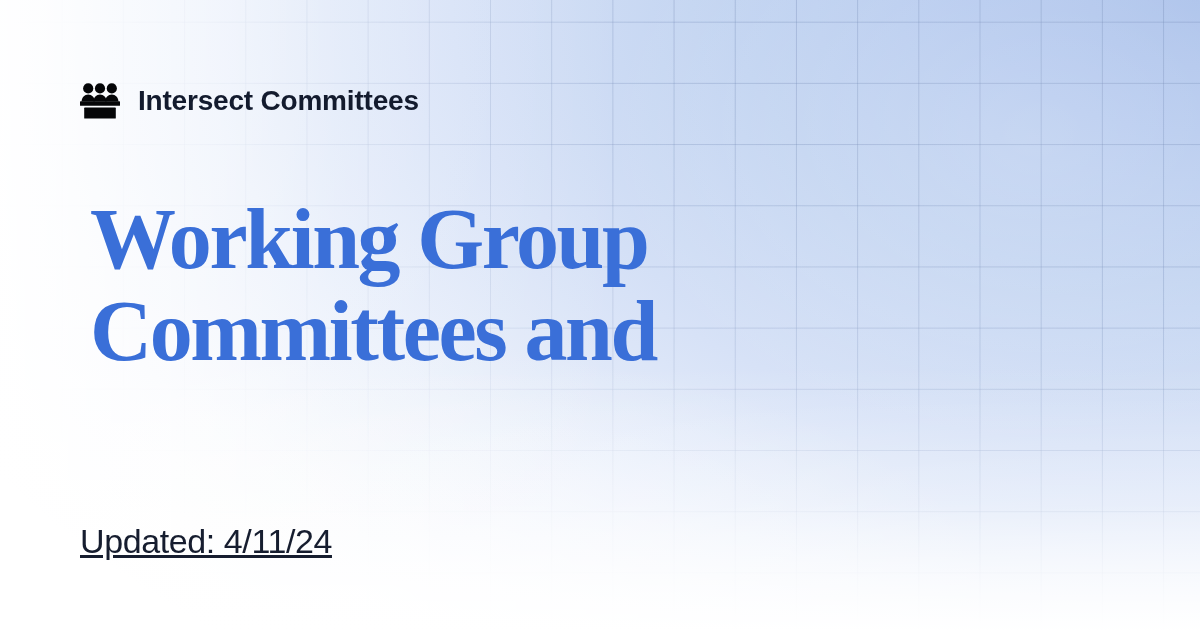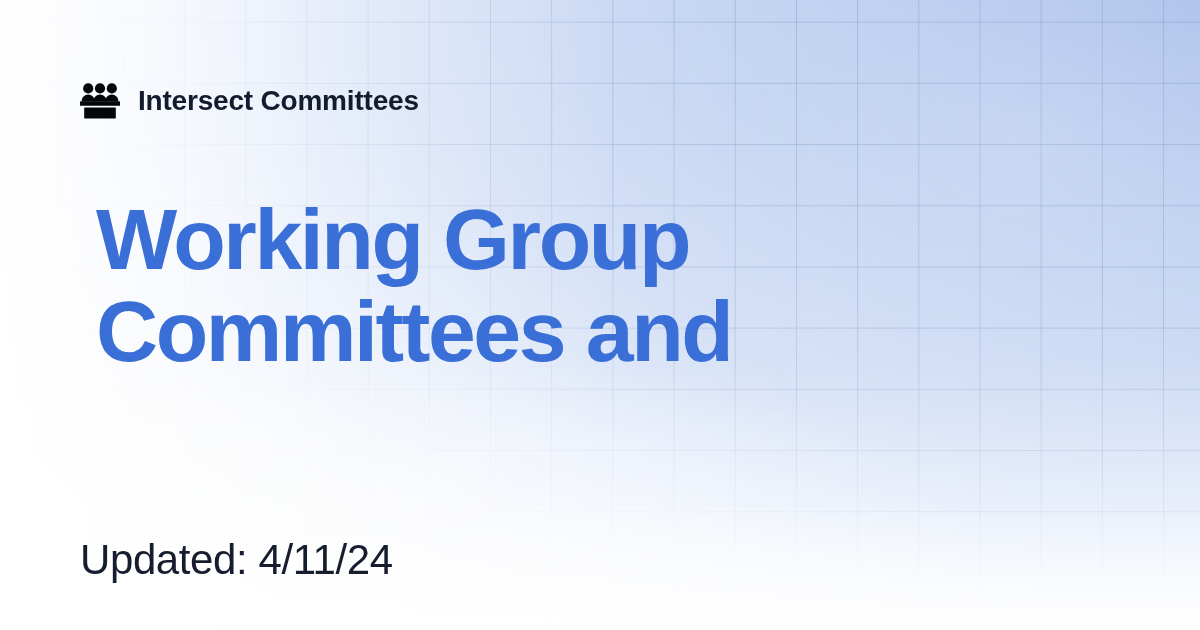--- a/index.html
+++ b/index.html
@@ -123,42 +123,44 @@
     font-size:28px;
     font-weight:bold;
     letter-spacing:-0.2px;
     color:#131b2e;
     white-space:nowrap;
     line-height:1;
   }
 
   .headline {
     position:absolute;
-    left:96px;
+    left:90px;
     top:193px;
     width:900px;
     font-size:86px;
     font-weight:bold;
     line-height:92px;
     letter-spacing:-2.4px;
     color:#3a6fd8;
+    font-family:Liberation Serif, serif;
   }
 
   .headline .hl-line { display:block; white-space:nowrap; }
 
   .updated {
     position:absolute;
     left:80px;
-    top:534px;
-    font-size:42px;
+    top:520px;
+    font-size:34px;
     font-weight:normal;
     letter-spacing:-0.4px;
     color:#161d2f;
     line-height:1.25;
     white-space:nowrap;
+    text-decoration:underline;
   }
 </style>
 </head>
 <body>
 
 <div id="card">
 
   <div class="bg-base"></div>
   <div class="bg-grid"></div>
   <div class="bg-sheen"></div>

